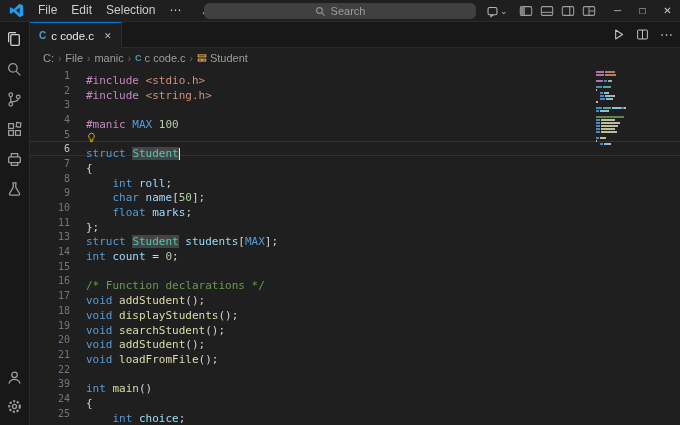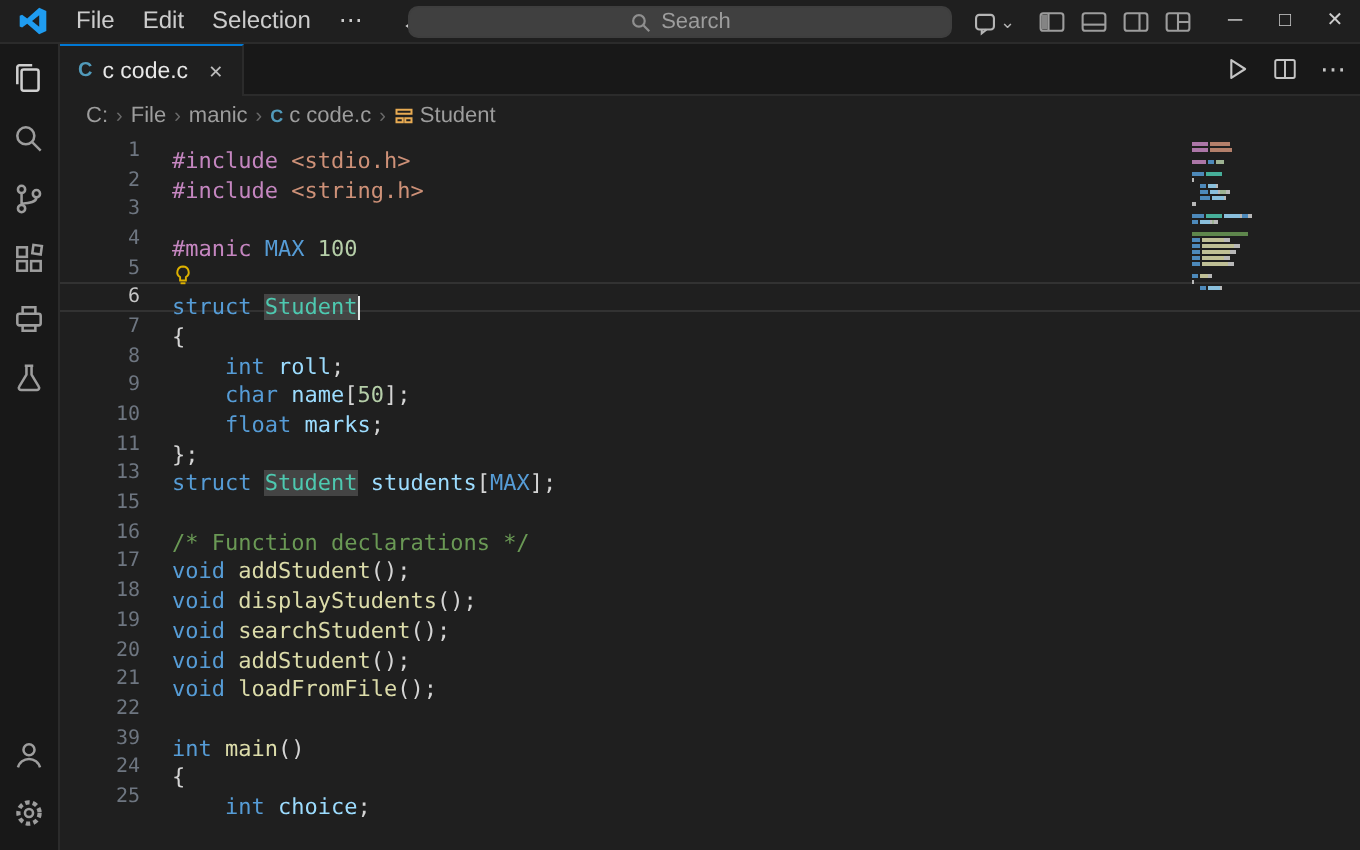--- a/index.html
+++ b/index.html
@@ -256,20 +256,21 @@
                     <path d="M8 1.8a4.2 4.2 0 0 0-2.1 7.8V12h4.2V9.6A4.2 4.2 0 0 0 8 1.8z"></path>
                     <line x1="6.2" y1="14" x2="9.8" y2="14"></line>
                   </svg></span></span></div>
             <div class="line cur"><span class="ln">6</span><span class="code"><span class="tk-kw">struct</span><span class="tk-pun"> </span><span class="tk-type hl">Student</span><span class="caret"></span></span></div>
             <div class="line"><span class="ln">7</span><span class="code"><span class="tk-pun">{</span></span></div>
             <div class="line"><span class="ln">8</span><span class="code"><span class="tk-pun">    </span><span class="tk-kw">int</span><span class="tk-var"> roll</span><span class="tk-pun">;</span></span></div>
             <div class="line"><span class="ln">9</span><span class="code"><span class="tk-pun">    </span><span class="tk-kw">char</span><span class="tk-var"> name</span><span class="tk-pun">[</span><span class="tk-num">50</span><span class="tk-pun">];</span></span></div>
             <div class="line"><span class="ln">10</span><span class="code"><span class="tk-pun">    </span><span class="tk-kw">float</span><span class="tk-var"> marks</span><span class="tk-pun">;</span></span></div>
             <div class="line"><span class="ln">11</span><span class="code"><span class="tk-pun">};</span></span></div>
             <div class="line"><span class="ln">13</span><span class="code"><span class="tk-kw">struct</span><span class="tk-pun"> </span><span class="tk-type hl">Student</span><span class="tk-var"> students</span><span class="tk-pun">[</span><span class="tk-kw">MAX</span><span class="tk-pun">];</span></span></div>
+            <div class="line"><span class="ln">14</span><span class="code"><span class="tk-kw">int</span><span class="tk-var"> count </span><span class="tk-pun">= </span><span class="tk-num">0</span><span class="tk-pun">;</span></span></div>
             <div class="line"><span class="ln">15</span><span class="code"></span></div>
             <div class="line"><span class="ln">16</span><span class="code"><span class="tk-cmt">/* Function declarations */</span></span></div>
             <div class="line"><span class="ln">17</span><span class="code"><span class="tk-kw">void</span><span class="tk-fn"> addStudent</span><span class="tk-pun">();</span></span></div>
             <div class="line"><span class="ln">18</span><span class="code"><span class="tk-kw">void</span><span class="tk-fn"> displayStudents</span><span class="tk-pun">();</span></span></div>
             <div class="line"><span class="ln">19</span><span class="code"><span class="tk-kw">void</span><span class="tk-fn"> searchStudent</span><span class="tk-pun">();</span></span></div>
             <div class="line"><span class="ln">20</span><span class="code"><span class="tk-kw">void</span><span class="tk-fn"> addStudent</span><span class="tk-pun">();</span></span></div>
             <div class="line"><span class="ln">21</span><span class="code"><span class="tk-kw">void</span><span class="tk-fn"> loadFromFile</span><span class="tk-pun">();</span></span></div>
             <div class="line"><span class="ln">22</span><span class="code"></span></div>
             <div class="line"><span class="ln">39</span><span class="code"><span class="tk-kw">int</span><span class="tk-fn"> main</span><span class="tk-pun">()</span></span></div>
             <div class="line"><span class="ln">24</span><span class="code"><span class="tk-pun">{</span></span></div>

